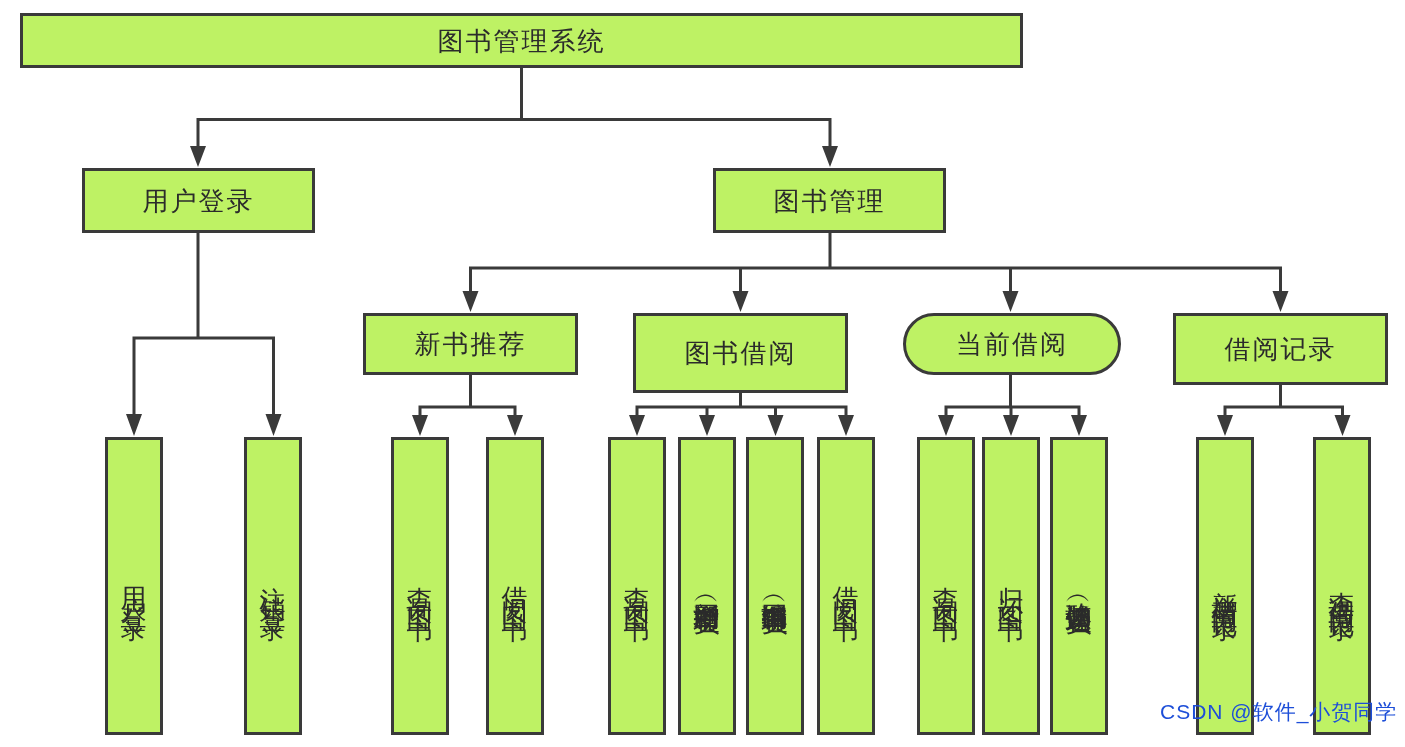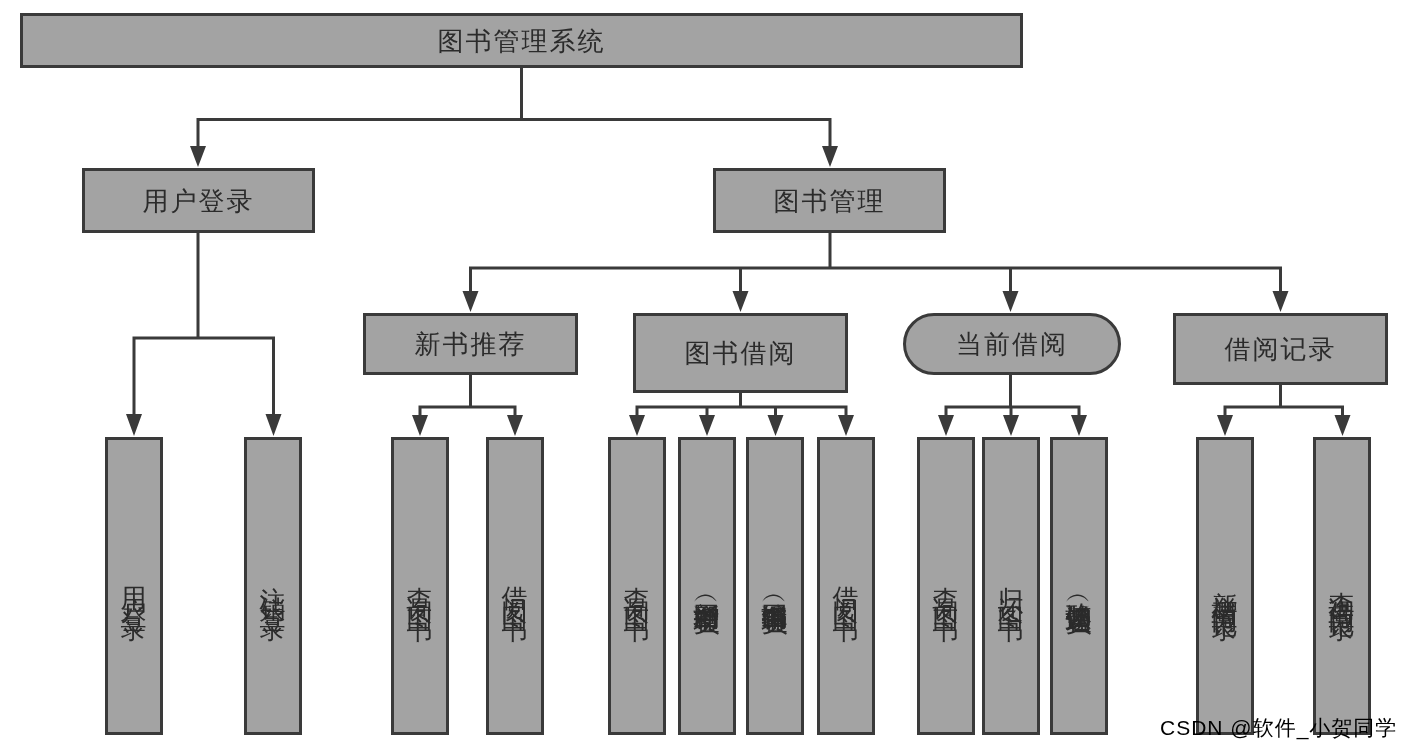--- a/index.html
+++ b/index.html
@@ -6,21 +6,21 @@
   .canvas{
     position:relative;
     width:1405px;height:747px;
     background:#ffffff;
     font-family:"Liberation Sans", sans-serif;
     overflow:hidden;
   }
   .connectors{position:absolute;left:0;top:0;width:1405px;height:747px;}
   .box{
     position:absolute;box-sizing:border-box;
-    border:3px solid #3a3a3a;background:#a3a3a3;
+    border:3px solid #3a3a3a;background:#bef264;
     display:flex;align-items:center;justify-content:center;
     font-size:26px;color:#2b2b2b;letter-spacing:2px;
     line-height:1;white-space:nowrap;
   }
   
   .n-root   {left:20px;  top:13px;  width:1003px;height:55px;}
   .n-login  {left:82px;  top:168px; width:233px; height:65px;}
   .n-mgmt   {left:713px; top:168px; width:233px; height:65px;}
   .n-newb   {left:363px; top:313px; width:215px; height:62px;}
   .n-borrow {left:633px; top:313px; width:215px; height:80px;}
@@ -33,22 +33,22 @@
     display:block;letter-spacing:10px;
   }
   .leaf.ls-mid span {letter-spacing:5px;}
   .leaf.ls-none span{letter-spacing:1px;}
   .leaf-l1{left:105px;} .leaf-l2{left:244px;}
   .leaf-a1{left:391px;} .leaf-a2{left:486px;}
   .leaf-b1{left:608px;} .leaf-b2{left:678px;} .leaf-b3{left:746px;} .leaf-b4{left:817px;}
   .leaf-c1{left:917px;} .leaf-c2{left:982px;} .leaf-c3{left:1050px;}
   .leaf-d1{left:1196px;} .leaf-d2{left:1313px;}
   .watermark{
-    position:absolute;left:1160px;top:714px;
-    font-size:21px;color:#000000;letter-spacing:1px;
+    position:absolute;left:1160px;top:698px;
+    font-size:21px;color:#1d4ed8;letter-spacing:1px;
     white-space:nowrap;
   }
 </style>
 </head>
 <body>
 
 <div class="canvas">
 
   <svg class="connectors" viewBox="0 0 1405 747" xmlns="http://www.w3.org/2000/svg">
 

